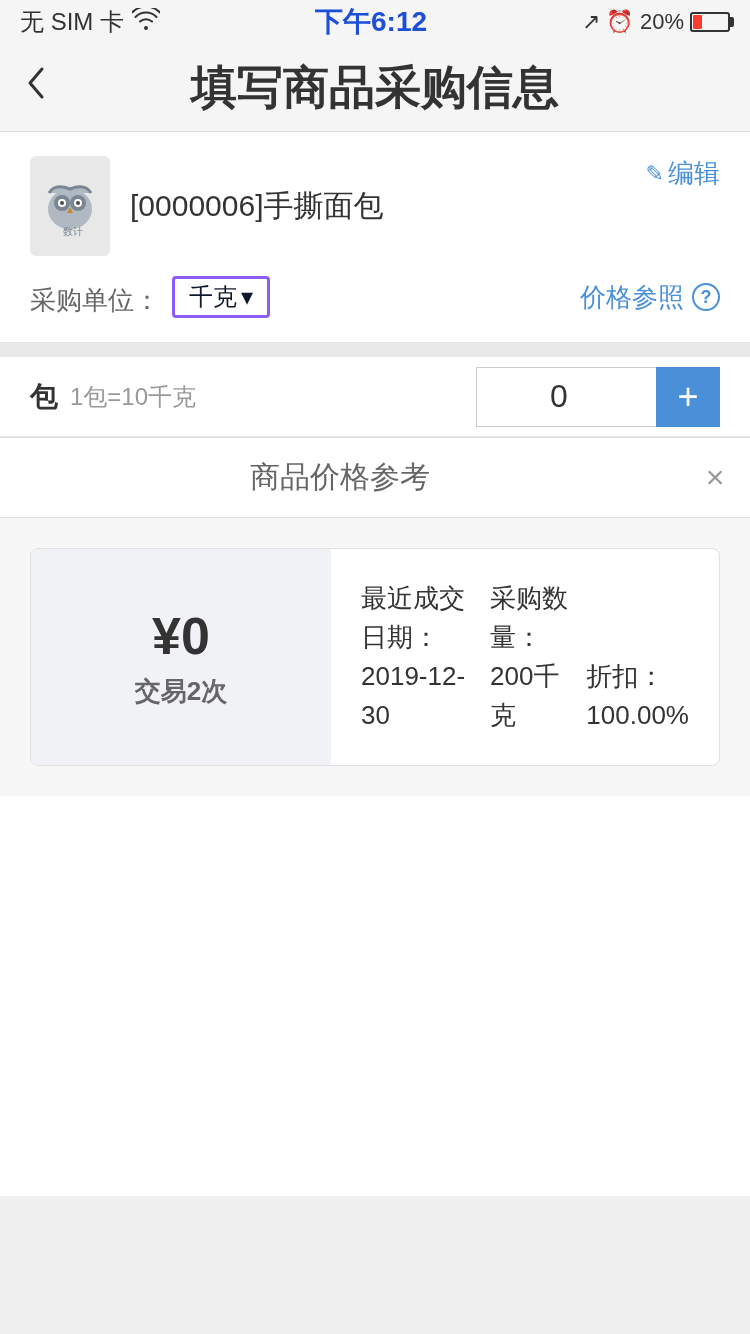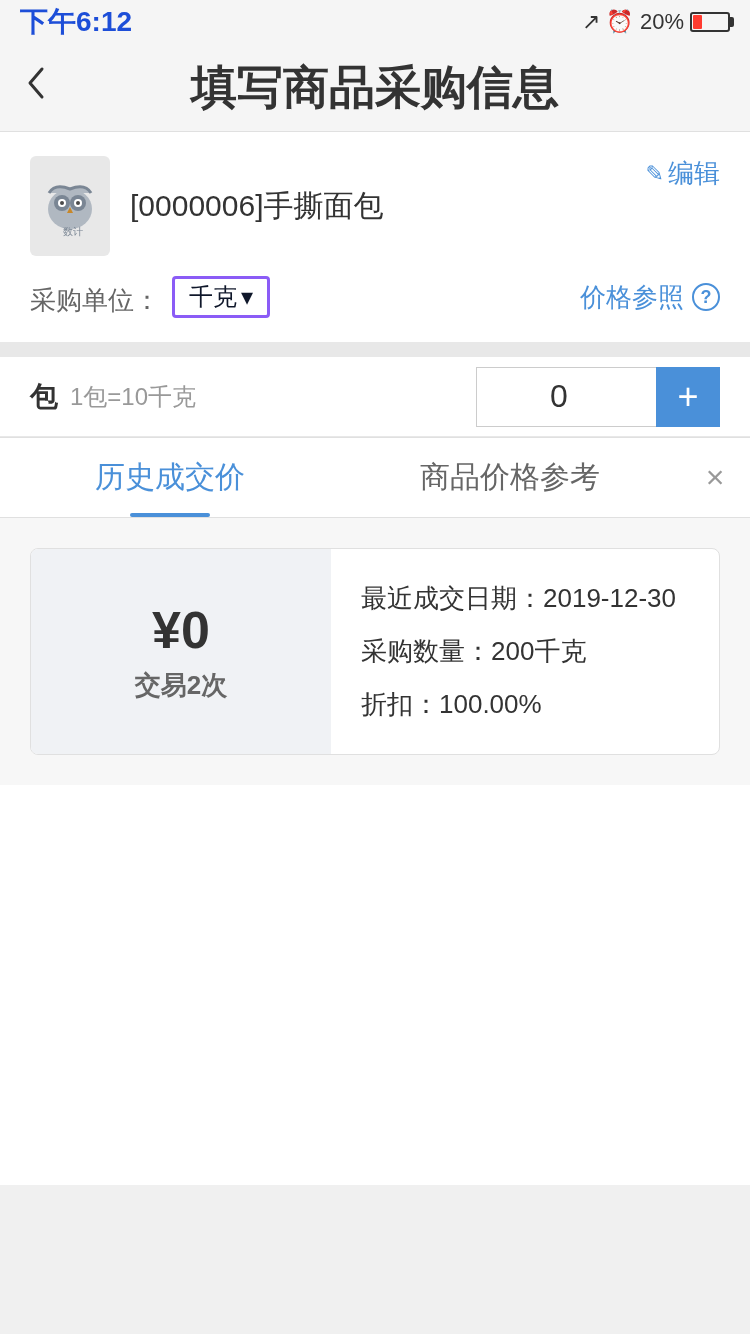--- a/index.html
+++ b/index.html
@@ -331,41 +331,53 @@
     .price-trades {
       font-size: 26px;
       color: #666;
       margin-top: 8px;
       font-weight: bold;
     }
     .price-card-right {
       flex: 1;
       padding: 30px 30px;
       display: flex;
-      flex-direction: column;
+      flex-direction: row;
       justify-content: center;
       gap: 14px;
+      align-items: flex-end;
     }
     .detail-row {
       font-size: 26px;
       color: #333;
       line-height: 1.5;
     }
 
     
     .page-rest {
       background: #fff;
       flex: 1;
       min-height: 400px;
     }
   </style>
 </head>
 <body>
 
 <div class="status-bar">
+  <div class="status-left">
+    <span>无 SIM 卡</span>
+    <span>
+      <svg width="28" height="22" viewBox="0 0 28 22">
+        <path d="M14 18a2 2 0 1 1 0 4 2 2 0 0 1 0-4z" fill="#333"></path>
+        <path d="M8 13.5a9 9 0 0 1 12 0" stroke="#333" stroke-width="2" fill="none" stroke-linecap="round"></path>
+        <path d="M3.5 9A14.5 14.5 0 0 1 24.5 9" stroke="#333" stroke-width="2" fill="none" stroke-linecap="round"></path>
+        <path d="M0 4.5A19.5 19.5 0 0 1 28 4.5" stroke="#333" stroke-width="2" fill="none" stroke-linecap="round"></path>
+      </svg>
+    </span>
+  </div>
   <div class="status-center">下午6:12</div>
   <div class="status-right">
     <span>↗</span>
     <span>⏰</span>
     <span>20%</span>
     <span class="battery">
       <span class="battery-fill"></span>
     </span>
   </div>
 </div>
@@ -430,24 +442,20 @@
   <div class="quantity-input-group">
     <input class="quantity-input" type="number" value="0" style="">
     <div class="quantity-plus">
       <span>+</span>
     </div>
   </div>
 </div>
 
 <div class="tabs-section">
   <div class="tabs-header">
-    <div class="tab-item active">
-      <span>历史成交价</span>
-      <div class="tab-underline"></div>
-    </div>
     <div class="tab-item inactive">
       <span>商品价格参考</span>
     </div>
     <div class="tab-close">
       <span>×</span>
     </div>
   </div>
 
   <div class="history-content">
     <div class="price-card">

